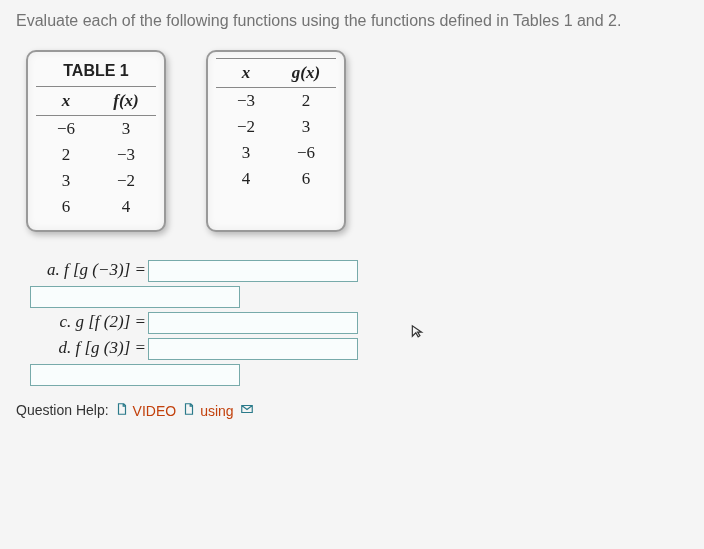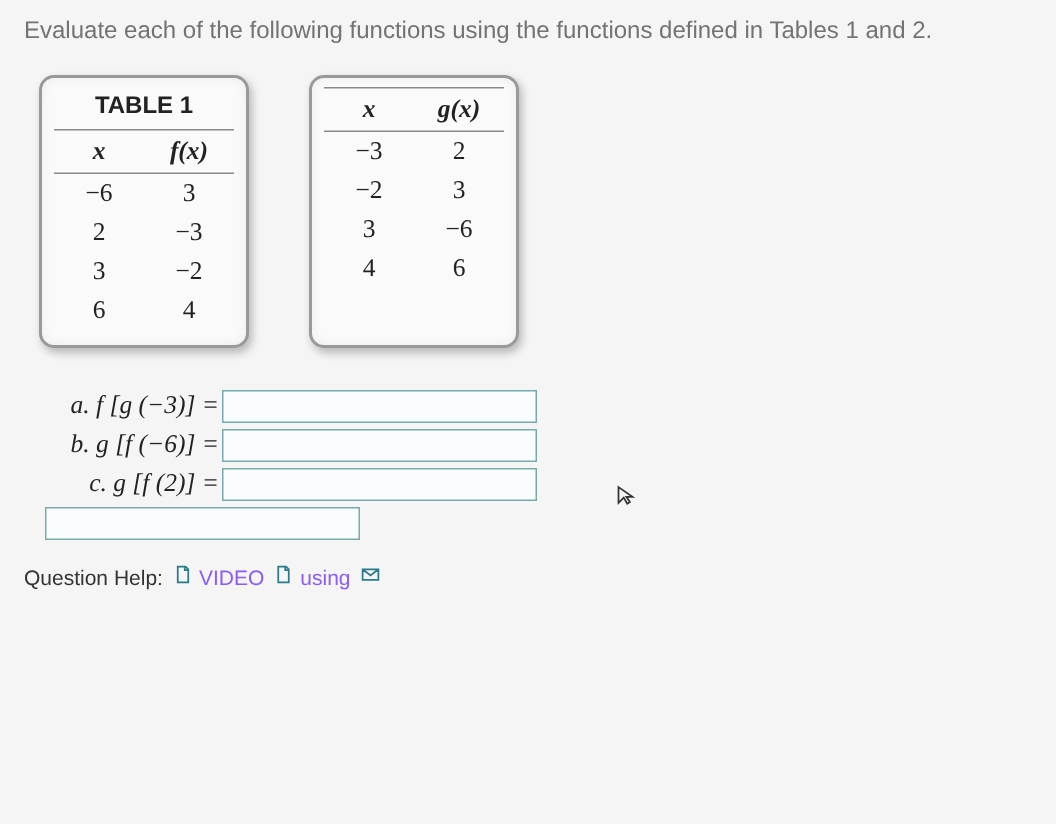--- a/index.html
+++ b/index.html
@@ -75,25 +75,24 @@
       color: #333;
       font-style: normal;
       font-family: Arial, sans-serif;
     }
     .help-row {
       margin-top: 12px;
       font-size: 14px;
       font-family: Arial, sans-serif;
       color: #333;
       display: flex;
-      align-items: center;
       gap: 6px;
     }
     .help-link {
-      color: #8b5cf6;
+      color: #c2410c;
       display: inline-flex;
       align-items: center;
       gap: 4px;
       cursor: pointer;
     }
     .icon-svg { width: 14px; height: 14px; display:inline-block; }
   </style>
 </head>
 <body>
 
@@ -156,25 +155,28 @@
 
 </div>
 
 <div class="questions cursor-wrap">
 
   <div class="q-row">
     <span class="q-label">a. f [g (−3)] =</span>
     <input class="q-input" type="text" style="">
   </div>
   <div class="q-row">
-    <span class="q-label">b. g [f (−6)] =</span>
     <input class="q-input" type="text" style="">
   </div>
   <div class="q-row">
     <span class="q-label">c. g [f (2)] =</span>
+    <input class="q-input" type="text" style="">
+  </div>
+  <div class="q-row">
+    <span class="q-label">d. f [g (3)] =</span>
     <input class="q-input" type="text" style="">
   </div>
   <div class="q-row">
     <input class="q-input" type="text" style="">
   </div>
 
   <span class="cursor">
     <svg class="icon-svg" viewBox="0 0 24 24" width="18" height="18">
         <path fill="none" stroke="#333" stroke-width="2" d="M4 3 L4 21 L10 15 L14 22 L17 20 L13 14 L20 14 Z"></path>
       </svg>

